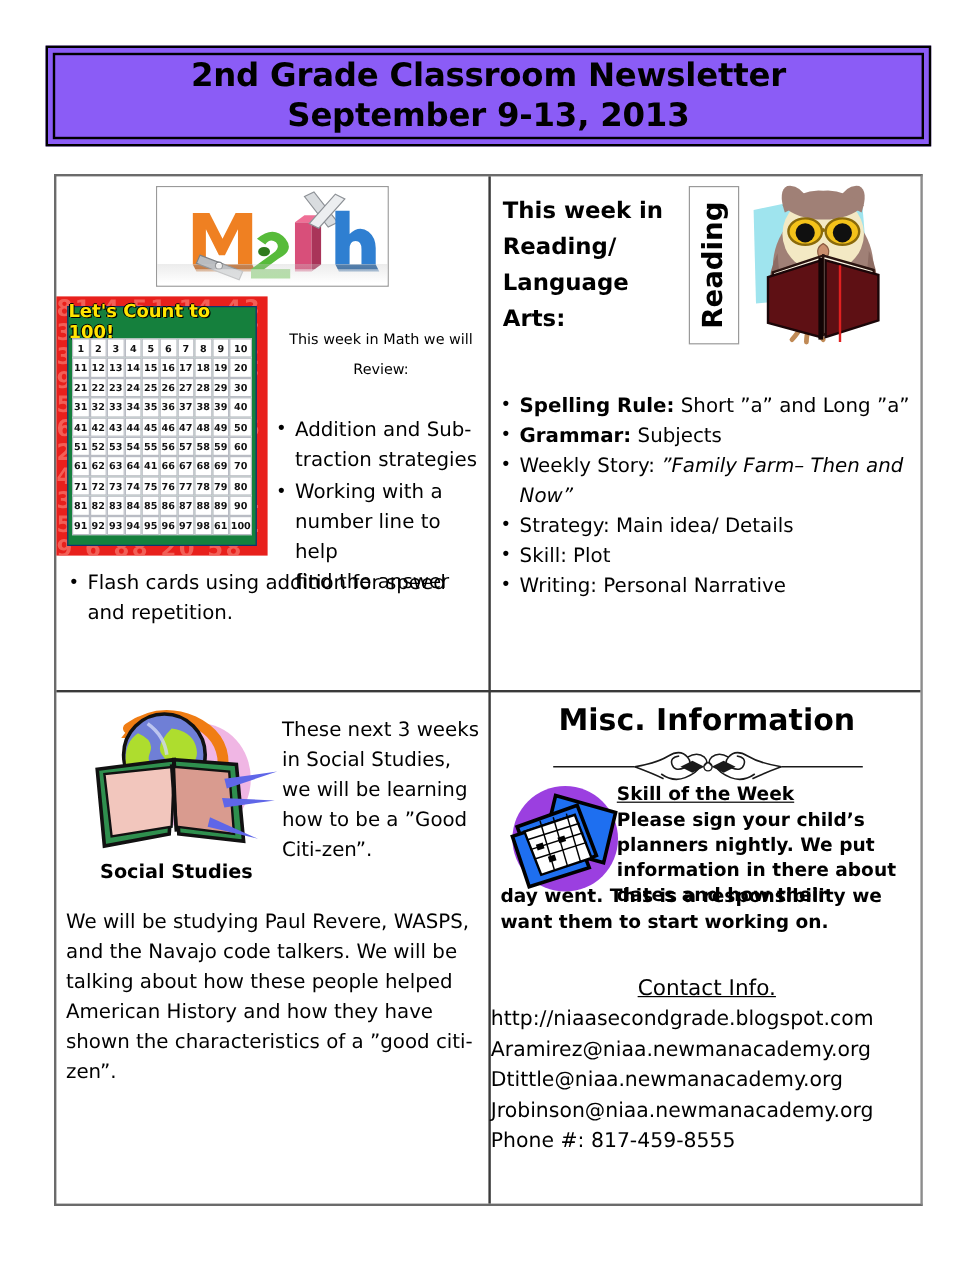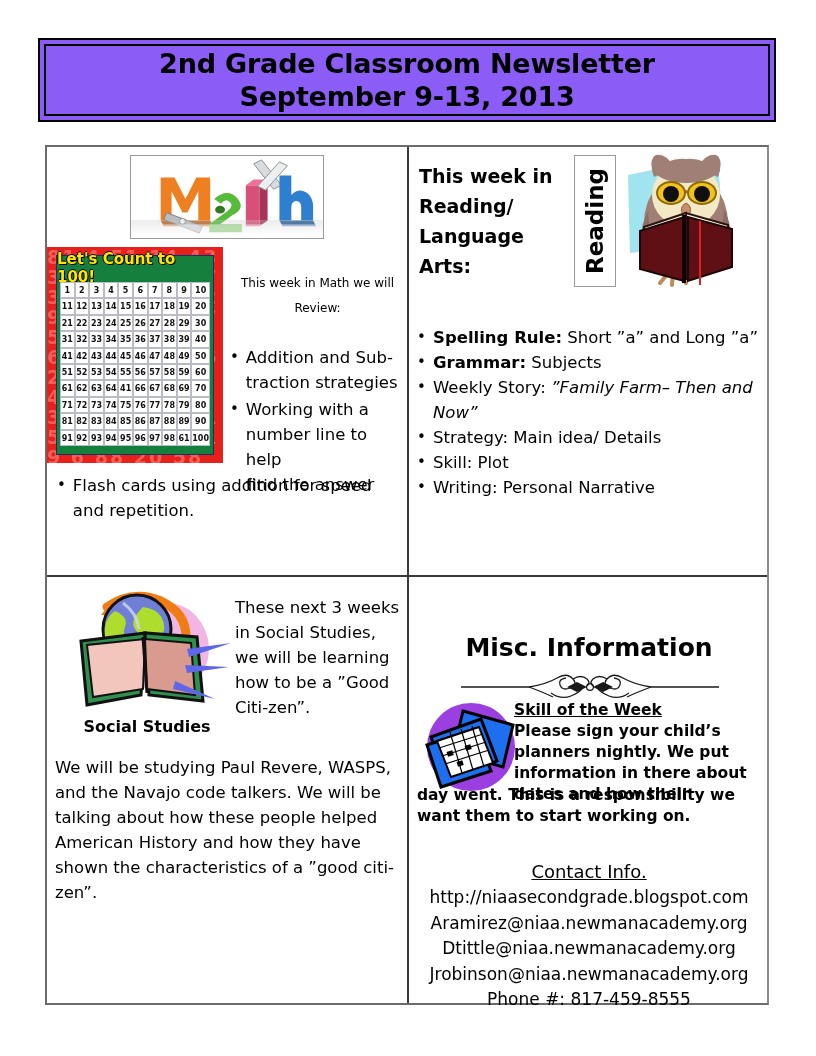--- a/index.html
+++ b/index.html
@@ -19,21 +19,21 @@
     border-left:2px solid #6b6b6b;border-top:2px solid #6b6b6b;
     border-right:2px solid #8c8c8c;border-bottom:2px solid #6b6b6b;
     box-sizing:border-box;}
   .vdiv{position:absolute;left:360px;top:0;width:2px;height:100%;background:#3a3a3a;}
   .hdiv{position:absolute;left:0;top:428px;width:100%;height:2px;background:#3a3a3a;}
 
   .cell{position:absolute;box-sizing:border-box;}
   .c-math{left:0;top:0;width:360px;height:428px;}
   .c-read{left:362px;top:0;width:360px;height:428px;}
   .c-ss{left:0;top:430px;width:360px;height:426px;}
-  .c-misc{left:362px;top:430px;width:360px;height:426px;margin-top:48px;}
+  .c-misc{left:362px;top:430px;width:360px;height:426px;}
 
   
   .math-clip-box{position:absolute;left:83px;top:8px;width:194px;height:84px;
     border:1px solid #9a9a9a;background:#fff;box-sizing:border-box;overflow:hidden;}
   .mathword{position:absolute;left:0;top:0;width:100%;height:100%;}
   .mathref{position:absolute;left:0;bottom:2px;width:100%;height:16px;
     background:linear-gradient(to bottom,rgba(200,200,200,.35),rgba(255,255,255,0));}
 
   .chart100{position:absolute;left:0px;top:100px;width:176px;height:216px;
     background:#e8201c;overflow:hidden;}
@@ -90,21 +90,21 @@
   .orn{position:absolute;left:50px;top:46px;width:262px;height:30px;}
   .cal-clip{position:absolute;left:8px;top:70px;width:108px;height:104px;}
   .skill-head{position:absolute;left:105px;top:76px;font-weight:bold;font-size:15.5px;
     text-decoration:underline;}
   .skill-p{position:absolute;left:105px;top:96px;width:252px;font-weight:bold;
     font-size:15.5px;line-height:21px;}
   .skill-p2{position:absolute;left:8px;top:160px;width:350px;font-weight:bold;
     font-size:15.5px;line-height:21px;}
   .contact-head{position:absolute;left:0;top:236px;width:360px;text-align:center;
     font-size:18px;text-decoration:underline;}
-  .contact-lines{position:absolute;left:0;top:260px;width:360px;text-align:center;
+  .contact-lines{position:absolute;left:0;top:260px;width:360px;
     font-size:17px;line-height:25.5px;}
 </style>
 </head>
 <body>
 
 <div class="page">
 
   <div class="header-box">
     <div class="header-inner">
       <div class="header-line">2nd Grade Classroom Newsletter</div>

